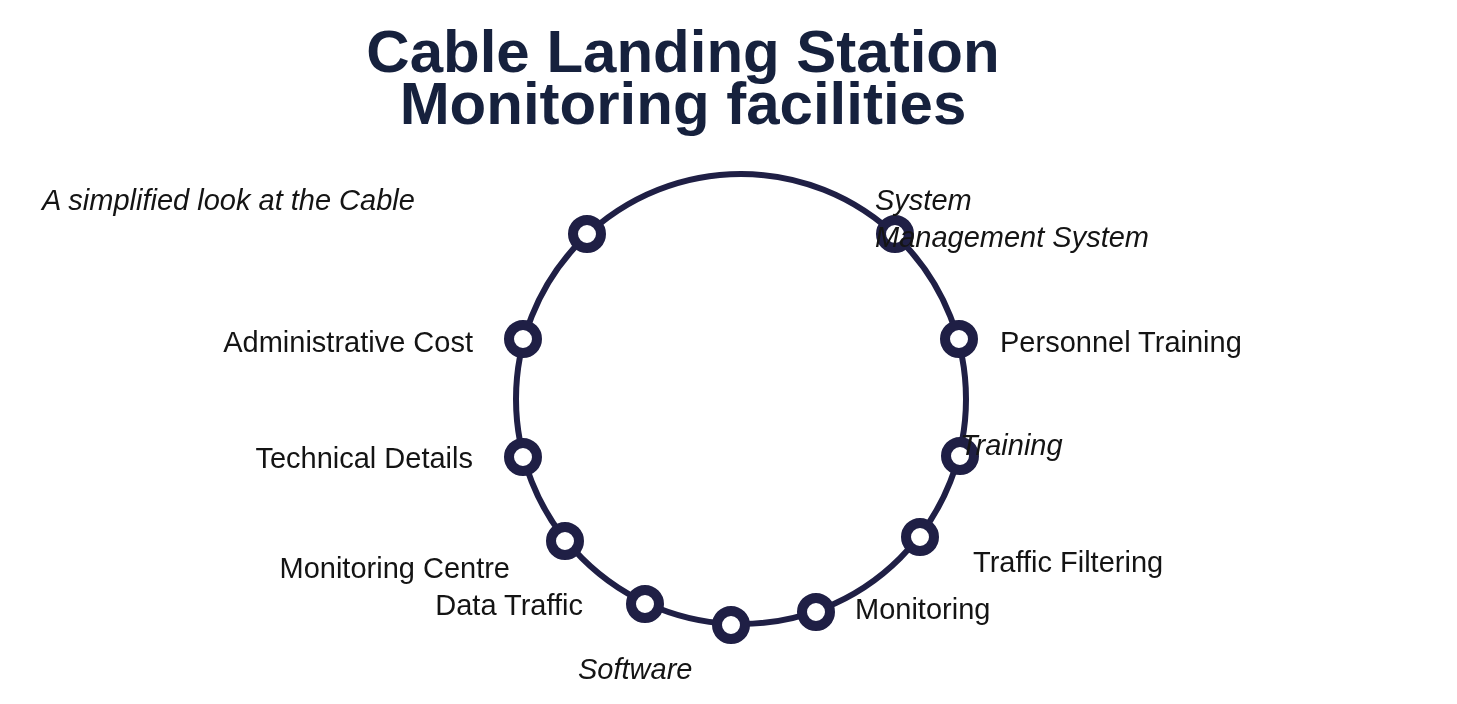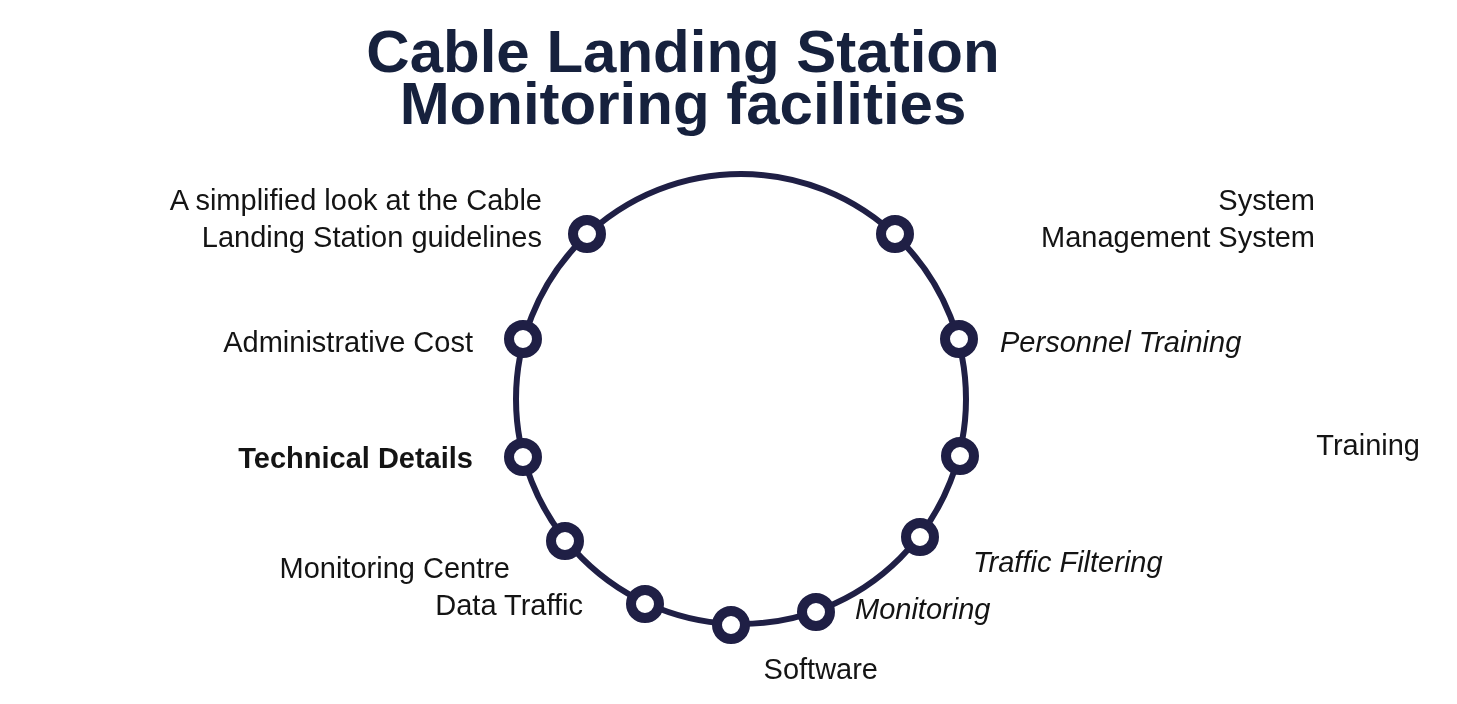--- a/index.html
+++ b/index.html
@@ -38,29 +38,29 @@
     border:10px solid var(--ink);
     background:#fff;
     border-radius:50%;
   }
   .lbl{
     position:absolute;
     color:var(--label);
     font-size:29px;line-height:37px;
     font-weight:400;
   }
-  .lbl.center{text-align:right;}
+  .lbl.center{text-align:left;font-style:italic;}
   .lbl.right{text-align:right;}
-  .lbl.left{text-align:left;font-style:italic;}
+  .lbl.left{text-align:left;}
   
   .lbl-guidelines{left:42px;top:182px;width:500px;}
   .lbl-network{left:875px;top:182px;width:440px;}
   .lbl-admin{left:93px;top:324px;width:380px;}
   .lbl-personnel{left:1000px;top:324px;width:400px;}
-  .lbl-technical{left:93px;top:440px;width:380px;font-weight:bold;}
+  .lbl-technical{left:93px;top:440px;width:380px;}
   .lbl-infra{left:960px;top:427px;width:460px;}
   .lbl-moncentre{left:130px;top:514px;width:380px;margin-top:36px;}
   .lbl-filtering{left:973px;top:544px;width:320px;}
   .lbl-datatraffic{left:203px;top:587px;width:380px;}
   .lbl-maintenance{left:855px;top:591px;width:320px;}
   .lbl-software{left:578px;top:651px;width:300px;}
 </style>
 </head>
 <body>
 
@@ -82,21 +82,20 @@
       <div class="node" style="left: 940.801px; top: 436.586px;"></div>
       <div class="node" style="left: 546.365px; top: 522.226px;"></div>
       <div class="node" style="left: 901.298px; top: 517.58px;"></div>
       <div class="node" style="left: 626.488px; top: 584.826px;"></div>
       <div class="node" style="left: 797.44px; top: 593.037px;"></div>
       <div class="node" style="left: 712.142px; top: 605.785px;"></div>
     </div>
 
   <div class="lbl center lbl-guidelines">
     <div>A simplified look at the Cable</div>
-    <div>Landing Station guidelines</div>
   </div>
 
   <div class="lbl center lbl-network">
     <div>System</div>
     <div>Management System</div>
   </div>
 
   <div class="lbl right lbl-admin">
     <div>Administrative Cost</div>
   </div>

